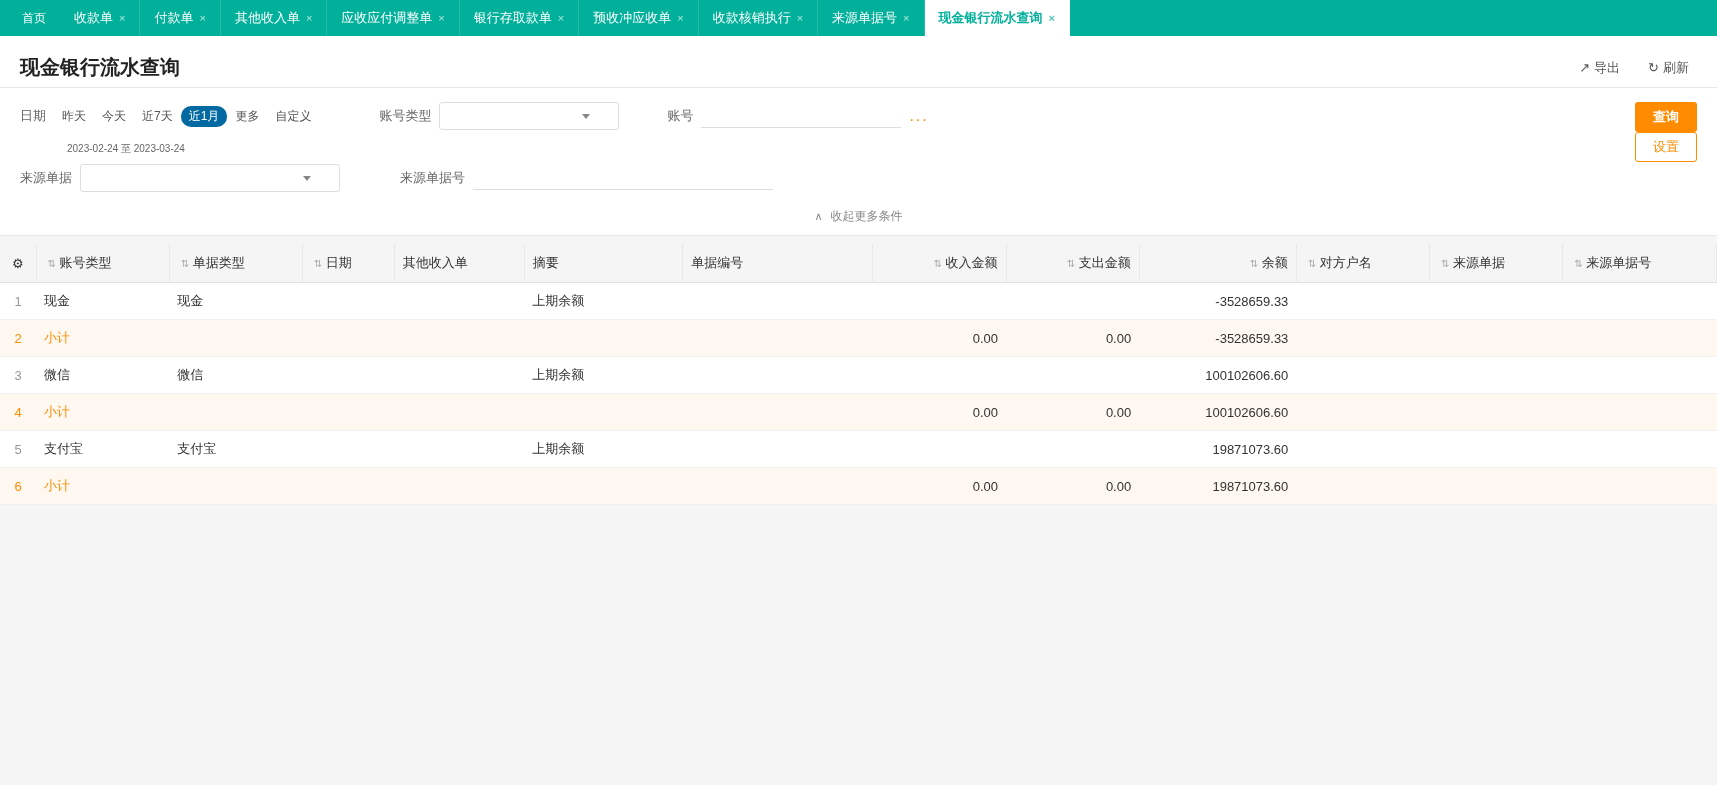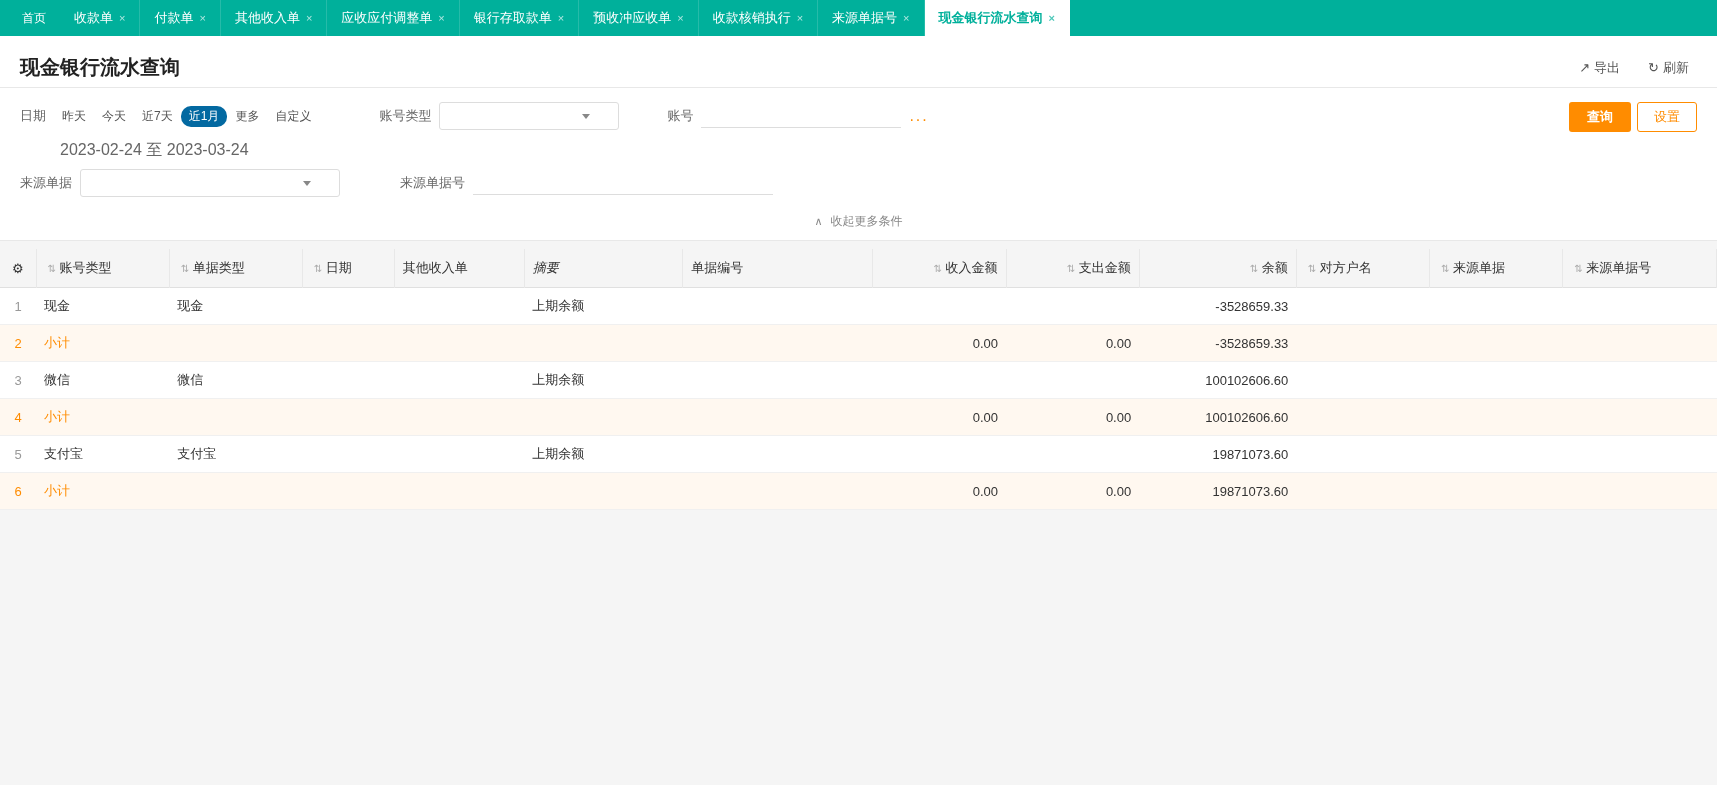--- a/index.html
+++ b/index.html
@@ -112,22 +112,22 @@
       font-size: 12px;
       color: #555;
     }
     .date-btn.active {
       background: #0369a1;
       color: #fff;
       border-radius: 10px;
     }
     .date-range {
       color: #666;
-      font-size: 16px;
-      margin-left: 12px;
+      font-size: 10px;
+      margin-left: 19px;
     }
     .filter-select {
       border: 1px solid #ddd;
       border-radius: 3px;
       padding: 4px 28px 4px 8px;
       font-size: 13px;
       color: #333;
       background: #fff;
       cursor: pointer;
       min-width: 180px;
@@ -179,22 +179,21 @@
       background: #fff;
       color: #ff8c00;
       border: 1px solid #ff8c00;
       padding: 5px 16px;
       border-radius: 3px;
       cursor: pointer;
       font-size: 13px;
     }
     .btn-group {
       display: flex;
-      flex-direction: row;
-      gap: 6px;
+      flex-direction: column;
       margin-left: auto;
     }
 
     
     .table-area {
       background: #fff;
       margin-top: 8px;
     }
     table {
       width: 100%;
@@ -387,21 +386,21 @@
         </th>
         <th>
           <span class="sort-icon">⇅</span>
           <span>单据类型</span>
         </th>
         <th>
           <span class="sort-icon">⇅</span>
           <span>日期</span>
         </th>
         <th>其他收入单</th>
-        <th style="min-width:100px;font-style:italic;">摘要</th>
+        <th style="min-width:100px;">摘要</th>
         <th style="min-width:120px;">单据编号</th>
         <th style="text-align:right;">
           <span class="sort-icon">⇅</span>
           <span>收入金额</span>
         </th>
         <th style="text-align:right;">
           <span class="sort-icon">⇅</span>
           <span>支出金额</span>
         </th>
         <th style="text-align:right;">

